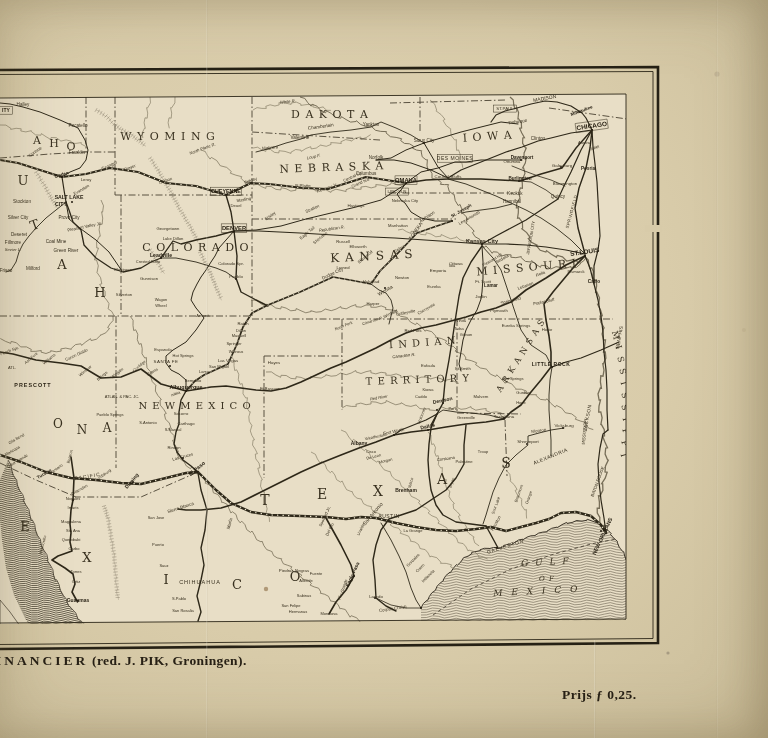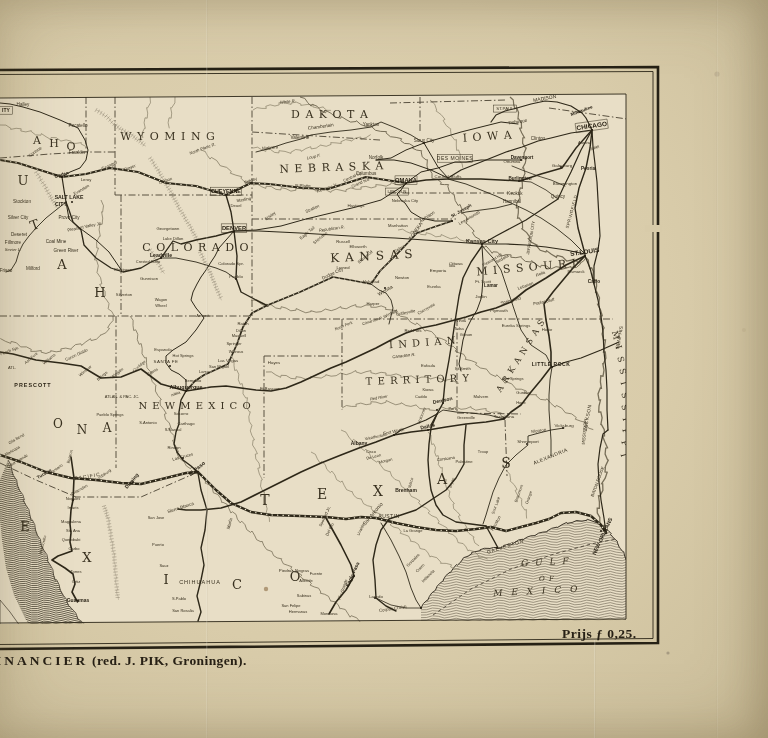--- a/index.html
+++ b/index.html
@@ -14,21 +14,21 @@
   .crease.c2{left:594px;top:640px;height:98px;
         background:linear-gradient(to right, rgba(255,255,246,0.5), rgba(120,100,60,0.2));opacity:.6;}
   .crease.c3{left:716px;top:0;height:738px;
         background:linear-gradient(to right, rgba(120,100,60,0.14), rgba(255,255,244,0.3));opacity:.5;}
   svg.map{position:absolute;left:0;top:0;}
   .caption{position:absolute;color:#27211371;}
   .caption-left{left:-4px;top:653px;color:#272015;font-family:"Liberation Serif",serif;
         font-weight:700;font-size:13.5px;white-space:nowrap;}
   .caption-left .t{letter-spacing:3px;}
   .caption-left .r{letter-spacing:0.4px;}
-  .caption-right{left:562px;top:626px;color:#272015;font-family:"Liberation Serif",serif;
+  .caption-right{left:562px;top:687px;color:#272015;font-family:"Liberation Serif",serif;
         font-weight:700;font-size:13.5px;white-space:nowrap;letter-spacing:0.5px;}
 </style>
 </head>
 <body>
 
 <div class="page">
 
   <svg class="map" width="768" height="738" viewBox="0 0 768 738">
     <defs>
       <clipPath id="mc">

